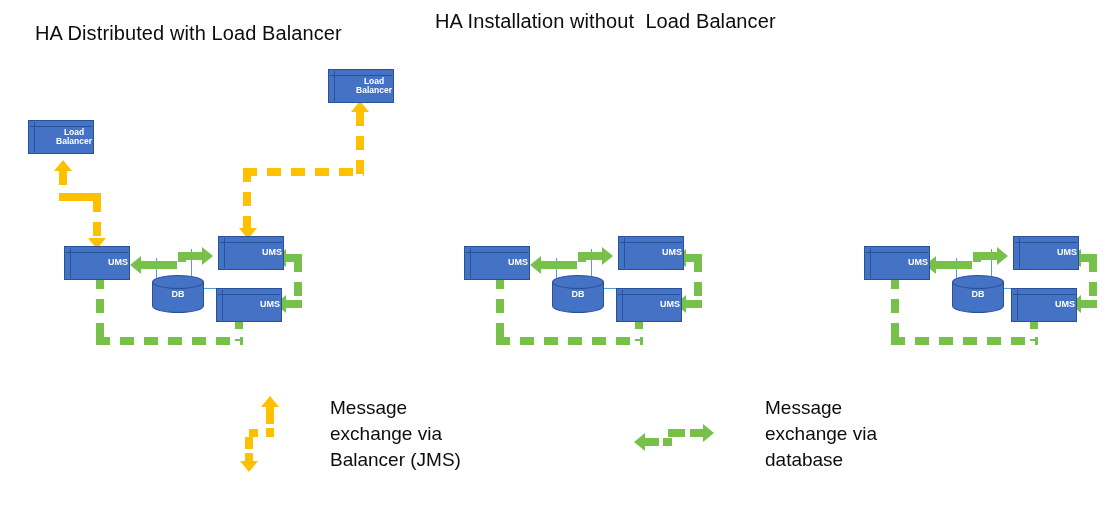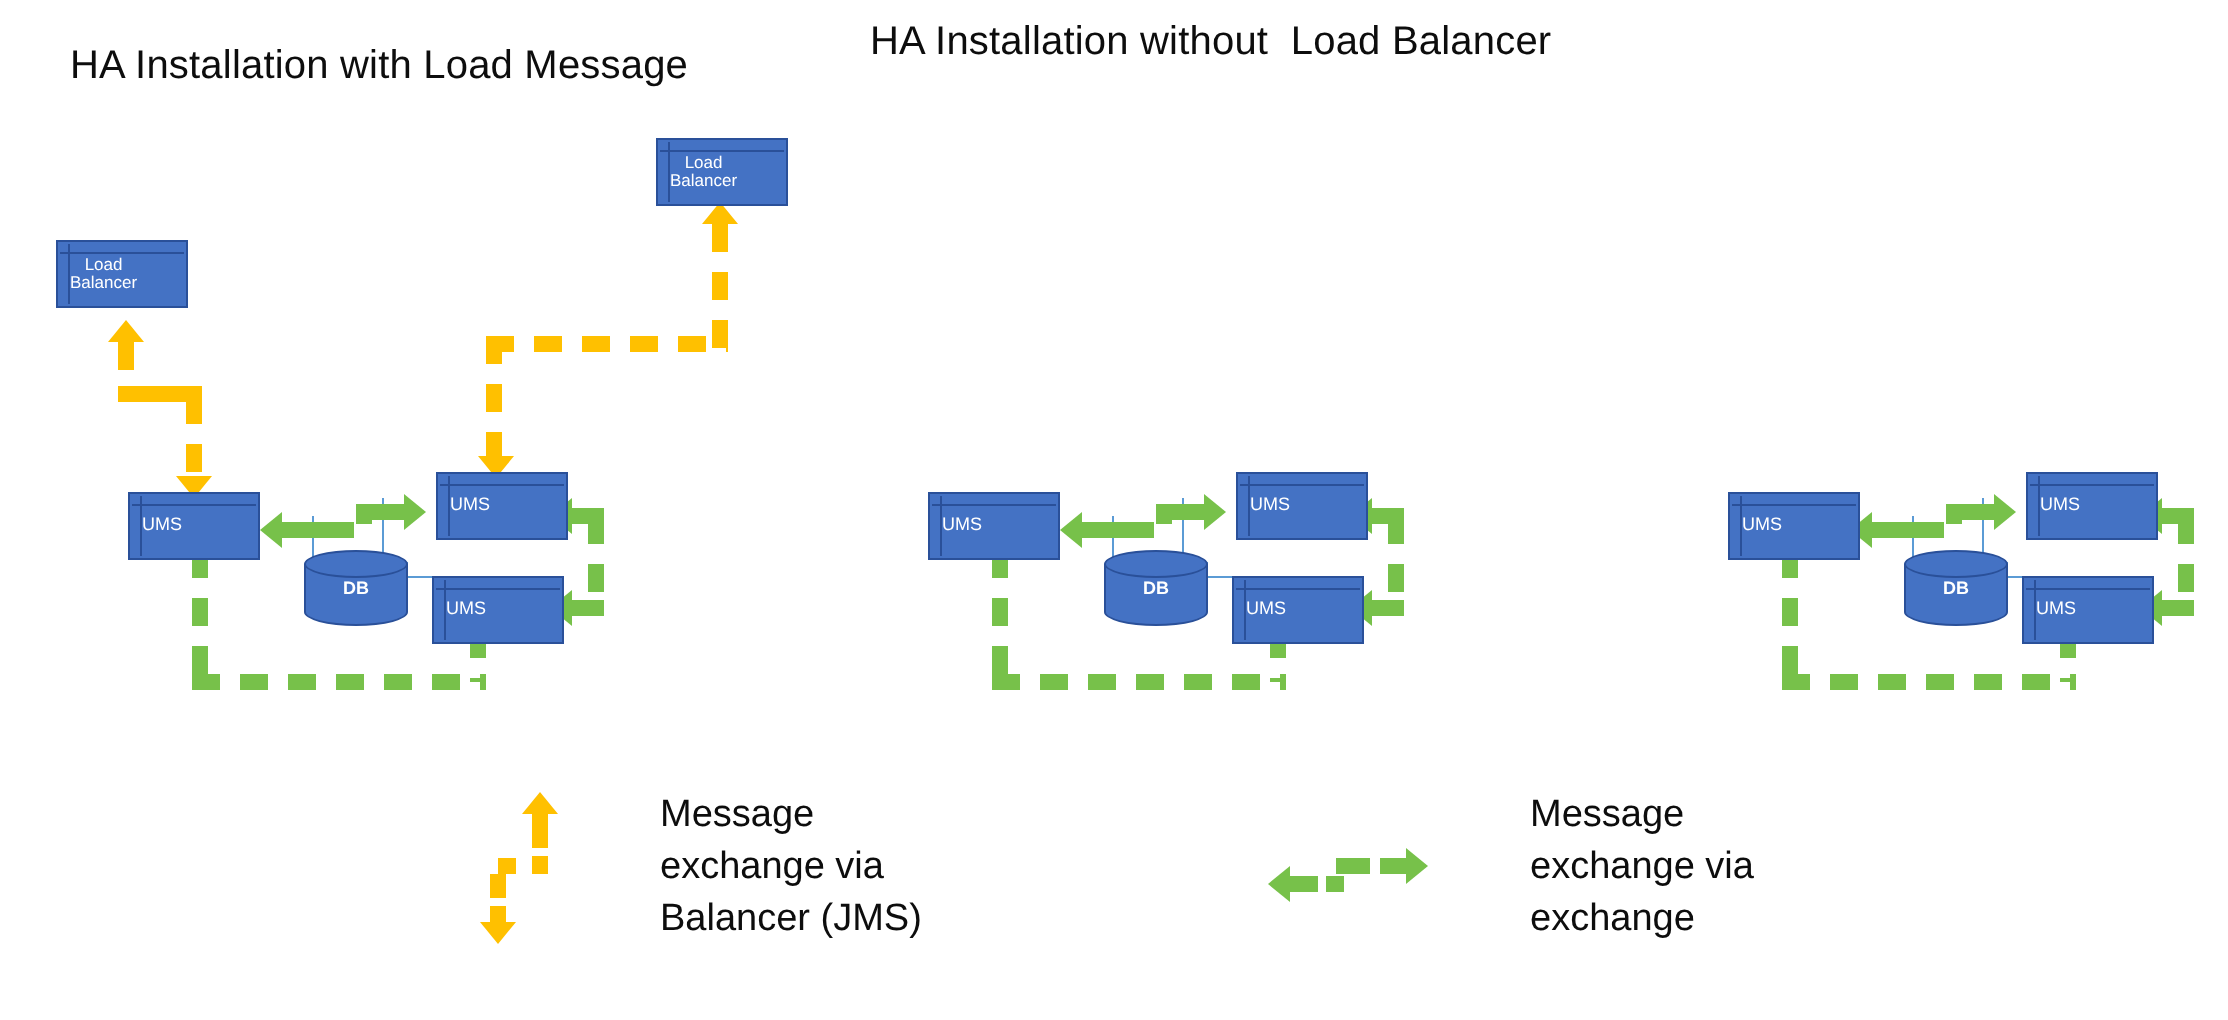--- a/index.html
+++ b/index.html
@@ -6,22 +6,22 @@
   body{width:1114px;height:510px;position:relative;overflow:hidden;
        font-family:"Liberation Sans","DejaVu Sans",sans-serif;}
   .stage{position:absolute;left:0;top:0;width:1114px;height:510px;}
   .title{position:absolute;font-size:20px;color:#0d0d0d;white-space:pre;letter-spacing:.1px;}
 
   
   .node{position:absolute;background:#4472c4;border:1.2px solid #2a5099;box-sizing:border-box;}
   .node .bar-v{position:absolute;left:5px;top:1px;bottom:1px;width:1.2px;background:#2a5099;}
   .node .bar-h{position:absolute;left:1px;right:1px;top:5px;height:1.2px;background:#2a5099;}
   .node .lbl{position:absolute;left:6px;right:1px;top:0;bottom:0;display:flex;
-             align-items:center;justify-content:flex-start;color:#ffffff;text-align:center;
-             line-height:1.05;font-weight:400;}
+             align-items:center;justify-content:flex-end;color:#ffffff;text-align:center;
+             line-height:1.05;font-weight:700;}
   .node.ums .lbl{font-size:9px;}
   .node.lb .lbl{font-size:8.5px;}
 
   
   .db{position:absolute;}
   .db .body{position:absolute;left:0;right:0;top:7px;bottom:7px;background:#4472c4;
             border-left:1.2px solid #2a5099;border-right:1.2px solid #2a5099;}
   .db .top{position:absolute;left:0;right:0;top:0;height:14px;background:#4472c4;
            border:1.2px solid #2a5099;border-radius:50%;box-sizing:border-box;}
   .db .bot{position:absolute;left:0;right:0;bottom:0;height:14px;background:#4472c4;
@@ -56,21 +56,21 @@
             border-left:11px solid currentColor;}
 
   
   .legend-text{position:absolute;font-size:19px;color:#0d0d0d;line-height:1.38;text-align:left;}
 </style>
 </head>
 <body>
 
 <div class="stage">
 
-  <div class="title" style="left:35px;top:22px;">HA Installation with Load Message</div>
+  <div class="title" style="left:35px;top:22px;">HA Distributed with Load Balancer</div>
   <div class="title" style="left:435px;top:10px;">HA Installation without  Load Balancer</div>
 
   <div class="yellow">
     <div class="ah up" style="left:54px;top:160px;"></div>
     <div class="dash-v" style="left:59px;top:171px;height:26px;"></div>
     <div class="solid-h" style="left:59px;top:193px;width:42px;"></div>
     <div class="solid-v" style="left:93px;top:193px;height:9px;"></div>
     <div class="dash-v" style="left:93px;top:198px;height:42px;"></div>
     <div class="ah down" style="left:88px;top:238px;"></div>
   </div>
@@ -279,16 +279,16 @@
     <div class="ah left" style="left:634px;top:433px;"></div>
     <div class="solid-h" style="left:645px;top:438px;width:14px;"></div>
     <div class="solid-h" style="left:663px;top:438px;width:9px;"></div>
     <div class="solid-h" style="left:668px;top:429px;width:17px;"></div>
     <div class="solid-h" style="left:690px;top:429px;width:13px;"></div>
     <div class="ah right" style="left:703px;top:424px;"></div>
   </div>
   <div class="legend-text" style="left:765px;top:395px;width:200px;">
     <span>Message</span><br>
     <span>exchange via</span><br>
-    <span>exchange</span>
+    <span>database</span>
   </div>
 
 </div>
 
 </body></html>

